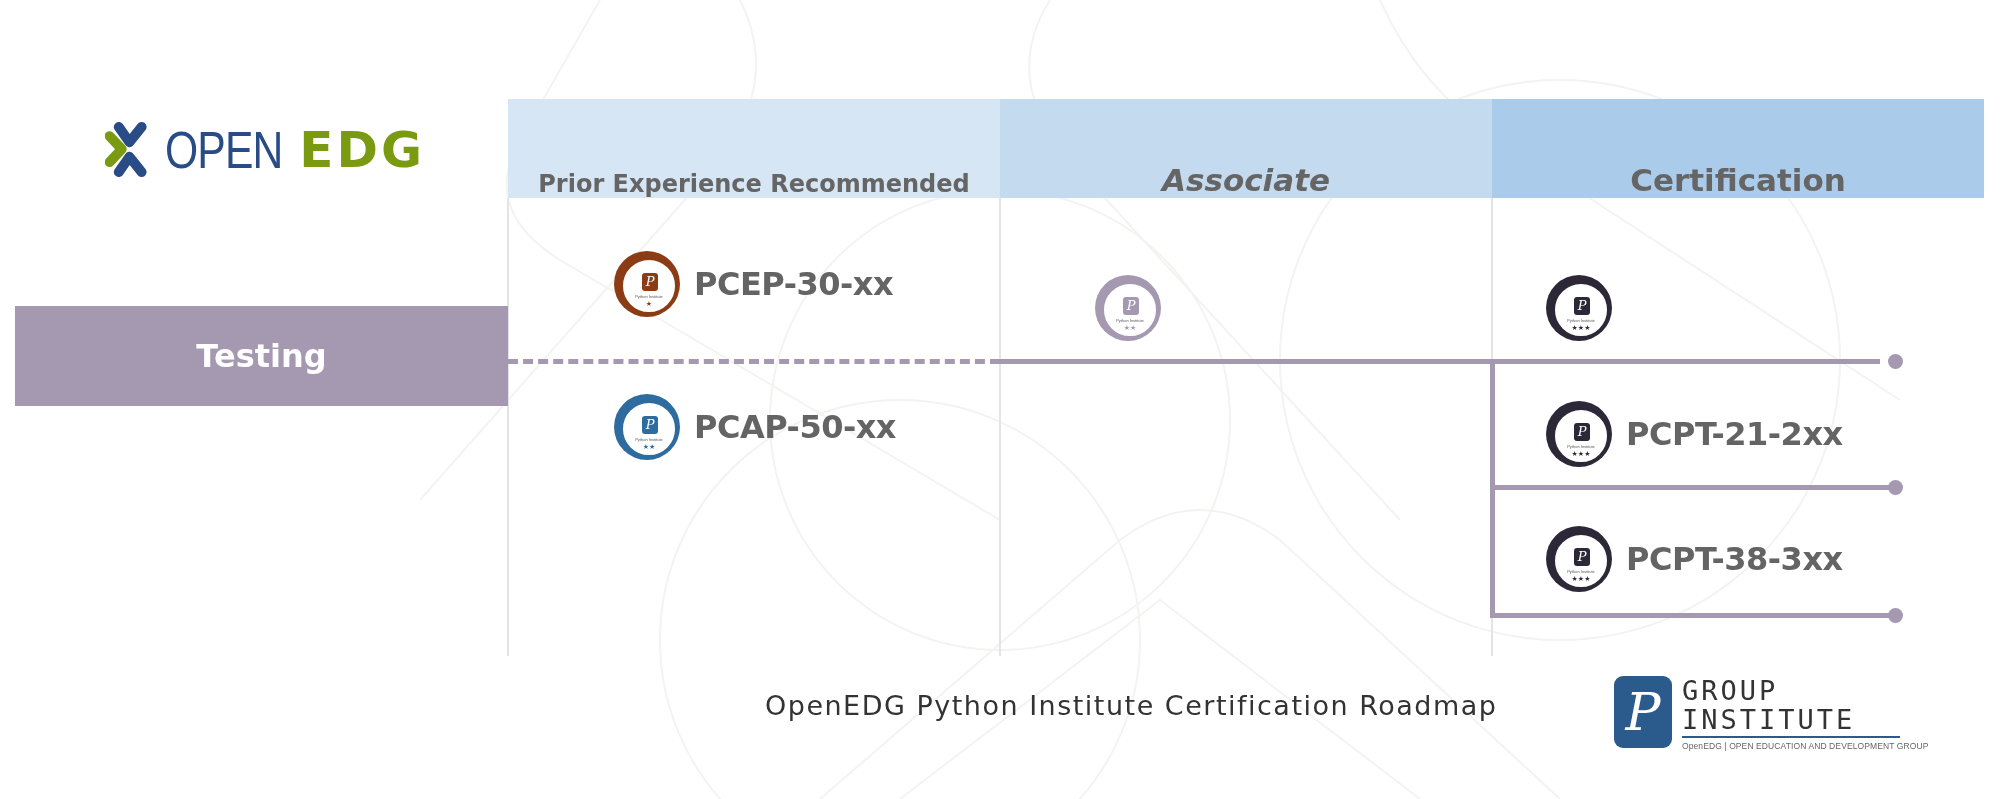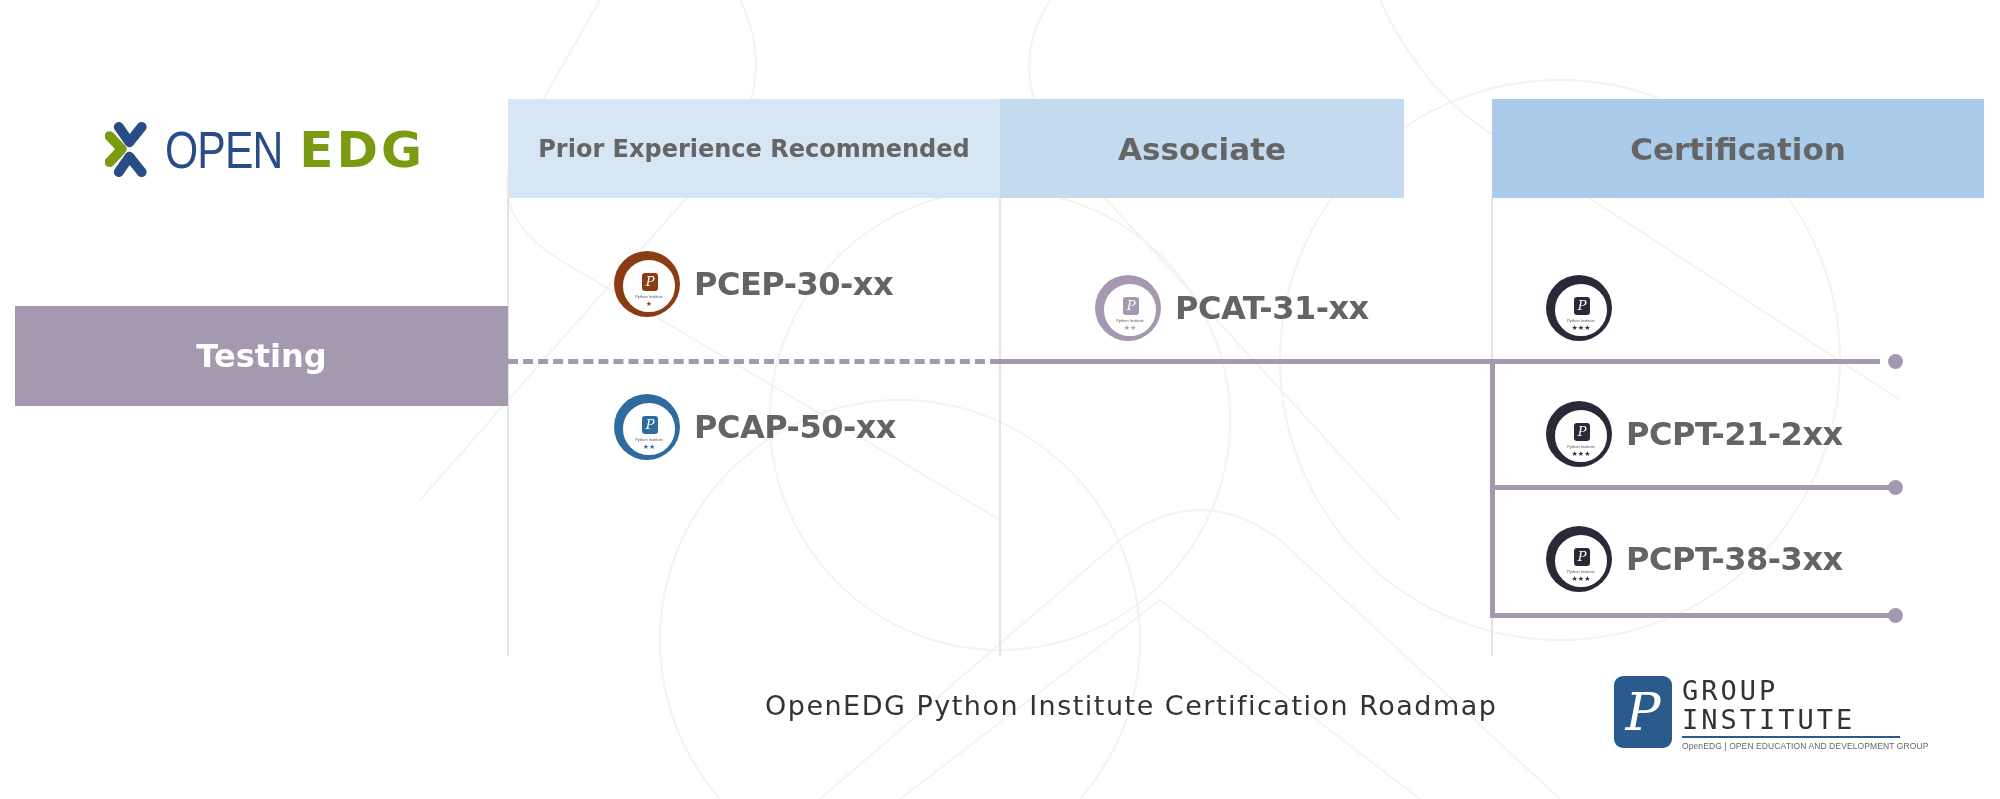--- a/index.html
+++ b/index.html
@@ -12,23 +12,23 @@
   .abs { position:absolute; }
 
   
   .openedg-logo { left:105px; top:112px; width:320px; height:75px; display:flex; align-items:center; }
   .openedg-mark { width:58px; height:75px; position:relative; }
   .openedg-text { display:flex; align-items:center; margin-left:16px; }
   .open-word { color:#2a4c86; font-family:"Liberation Sans", sans-serif; font-size:52px; letter-spacing:-1px; transform:scaleX(0.82); transform-origin:left center; display:inline-block; width:140px; }
   .edg-word { color:#7a9a12; font-weight:bold; font-family:"DejaVu Sans", sans-serif; font-size:50px; letter-spacing:3px; margin-left:-6px; }
 
   
-  .header-cell { top:99px; height:99px; display:flex; align-items:center; justify-content:center; color:#656565; font-weight:bold; font-family:"DejaVu Sans", sans-serif; }
+  .header-cell { top:99px; height:99px; display:flex; align-items:flex-end; justify-content:center; color:#656565; font-weight:bold; font-family:"DejaVu Sans", sans-serif; }
   .hdr-prior { left:508px; width:492px; background:#d7e6f4; font-size:24px; }
-  .hdr-assoc { left:1000px; width:404px; background:#c4daef; font-size:31px; }
+  .hdr-assoc { left:1000px; width:492px; background:#c4daef; font-size:31px;font-style:italic; }
   .hdr-prof  { left:1492px; width:492px; background:#aacbea; font-size:31px; }
 
   .col-line { width:2px; background:#e4e4e4; top:198px; height:458px; }
 
   
   .track-box { left:15px; top:306px; width:493px; height:100px; background:#a599b2; display:flex; align-items:center; justify-content:center; color:#ffffff; font-weight:bold; font-size:32px; font-family:"DejaVu Sans", sans-serif; }
 
   
   .dashed-line { left:508px; top:359px; width:492px; height:0; border-top:5px dashed #a599b2; }
   .solid-line { height:5px; background:#a599b2; }
@@ -132,21 +132,20 @@
 </div>
 
 <div class="abs cert" style="left:1095px; top:275px;">
   <div class="badge" style="background:#a599b2;">
     <div class="badge-inner" style="border:2px solid #a599b2;">
       <div class="badge-p" style="background:#a599b2;">P</div>
       <div class="badge-small">Python Institute</div>
       <div class="badge-stars" style="color:#a599b2;">★★</div>
     </div>
   </div>
-  <span class="cert-label">PCAT-31-xx</span>
 </div>
 
 <div class="abs cert" style="left:1546px; top:275px;">
   <div class="badge" style="background:#2c2838;">
     <div class="badge-inner" style="border:2px solid #2c2838;">
       <div class="badge-p" style="background:#2c2838;">P</div>
       <div class="badge-small">Python Institute</div>
       <div class="badge-stars" style="color:#2c2838;">★★★</div>
     </div>
   </div>

